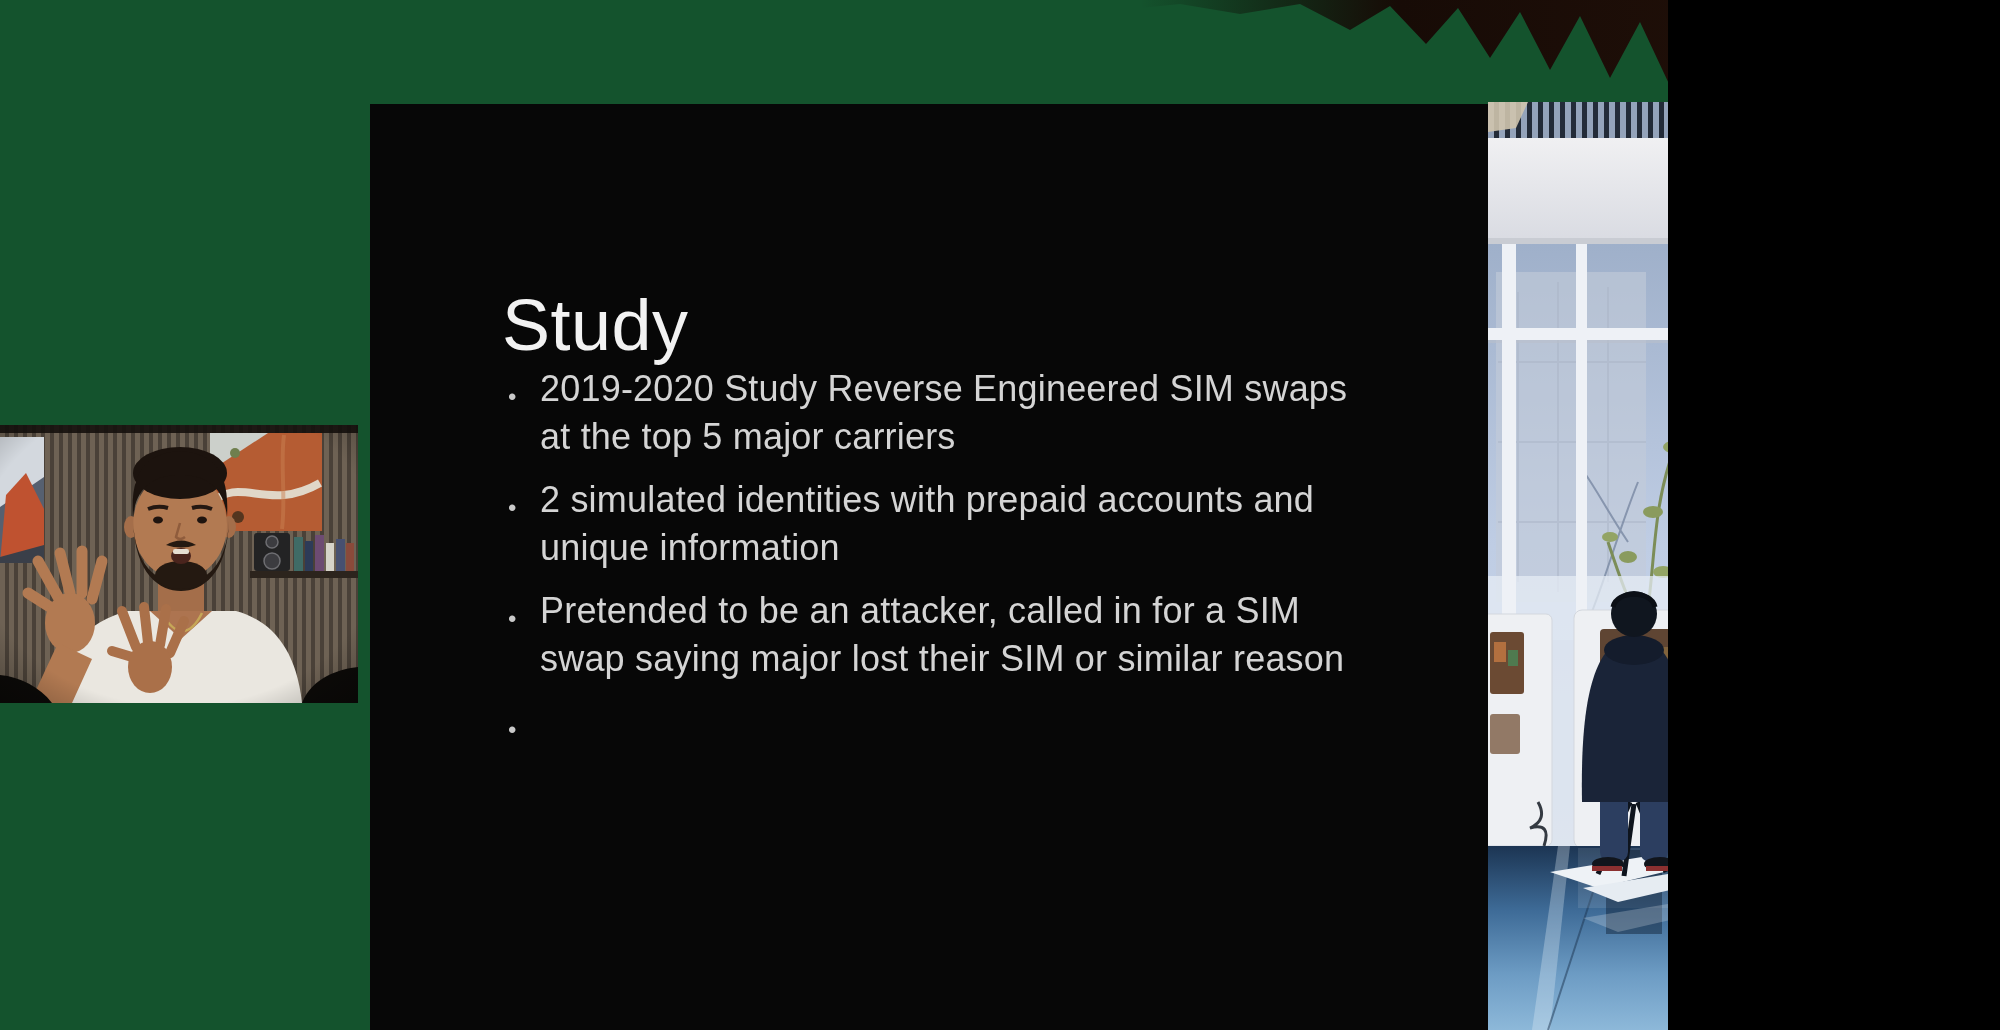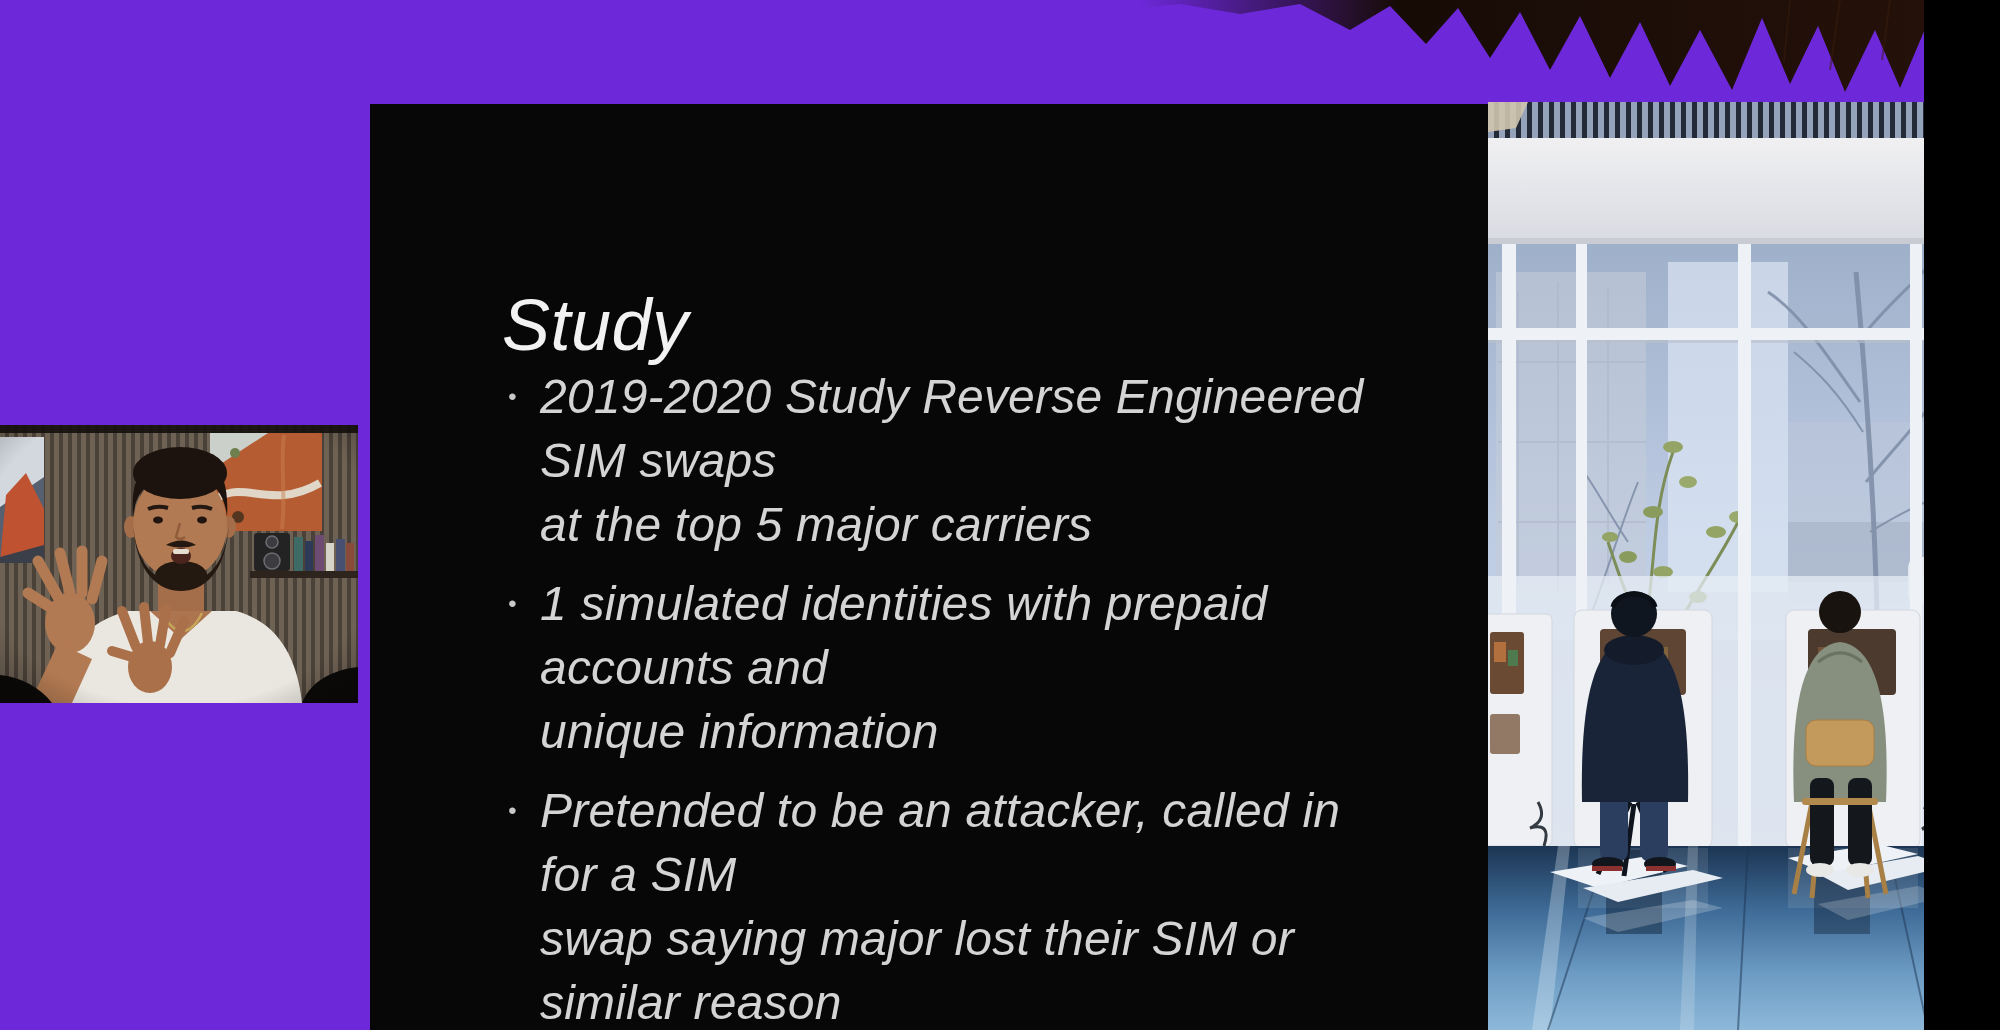--- a/index.html
+++ b/index.html
@@ -1,24 +1,24 @@
 <!DOCTYPE html>
 <html><head>
 <meta charset="utf-8">
 <style>
   html,body{margin:0;padding:0;background:#000;}
-  .stage{position:relative;width:1924px;height:1030px;background:#6d28d9;overflow:hidden;
-         font-family:"Liberation Sans", sans-serif;font-style:italic;}
+  .stage{position:relative;width:1668px;height:1030px;background:#14532d;overflow:hidden;
+         font-family:"Liberation Sans", sans-serif;}
   .slide-panel{position:absolute;left:370px;top:104px;width:1118px;height:926px;background:#070707;}
   .slide-title{position:absolute;left:502px;top:238px;font-size:72px;line-height:1.1;
                font-weight:400;color:#f2f2f2;letter-spacing:0.5px;}
   .bullets{position:absolute;left:508px;top:365px;width:900px;list-style:none;margin:0;padding:0;}
   .bullet{display:flex;align-items:flex-start;margin:0 0 15px 0;}
   .dot{width:32px;flex:0 0 32px;font-size:24px;line-height:64px;color:#c9c9c9;}
-  .btext{font-size:48px;line-height:64px;color:#d4d4d4;letter-spacing:0.2px;white-space:pre-line;}
+  .btext{font-size:36px;line-height:48px;color:#d4d4d4;letter-spacing:0.2px;white-space:pre-line;}
   .webcam{position:absolute;left:0;top:425px;width:358px;height:278px;}
   .photo{position:absolute;left:1488px;top:102px;width:512px;height:928px;}
   .toptex{position:absolute;left:1140px;top:0;width:860px;height:104px;}
   svg{display:block}
 </style>
 </head>
 <body>
 
 <div class="stage">
 
@@ -40,21 +40,21 @@
 
   <h1 class="slide-title">Study</h1>
   <ul class="bullets">
     <li class="bullet">
       <span class="dot">•</span>
       <span class="btext">2019-2020 Study Reverse Engineered SIM swaps
 at the top 5 major carriers</span>
     </li>
     <li class="bullet">
       <span class="dot">•</span>
-      <span class="btext">1 simulated identities with prepaid accounts and
+      <span class="btext">2 simulated identities with prepaid accounts and
 unique information</span>
     </li>
     <li class="bullet">
       <span class="dot">•</span>
       <span class="btext">Pretended to be an attacker, called in for a SIM
 swap saying major lost their SIM or similar reason</span>
     </li>
     <li class="bullet">
       <span class="dot">•</span>
     </li>

